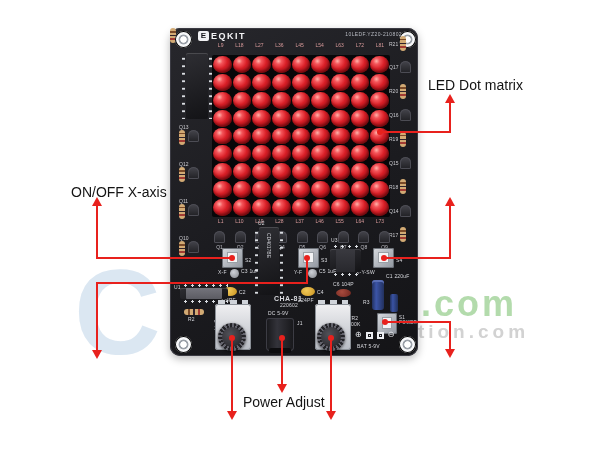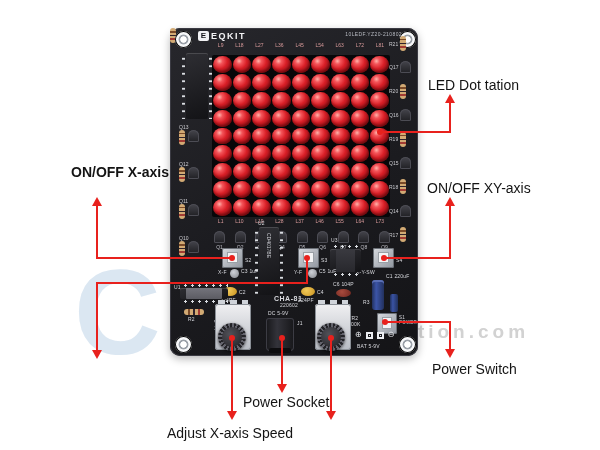--- a/index.html
+++ b/index.html
@@ -111,20 +111,21 @@
          border-top:9px solid var(--red);}
   .dot{width:6px;height:6px;border-radius:50%;background:var(--red);}
   :root{--red:#e8211d;}
 </style>
 </head>
 <body>
 
 <div class="stage">
 
   <div class="wm wm-glyph">C</div>
+  <div class="wm wm-green">.com</div>
   <div class="wm wm-gray">tation.com</div>
 
   <div class="board">
     <div class="screw" style="left:5px;top:3px;"></div>
     <div class="screw" style="left:229px;top:3px;"></div>
     <div class="screw" style="left:5px;top:308px;"></div>
     <div class="screw" style="left:229px;top:308px;"></div>
 
     <div class="logo">
       <div class="logo-ic">E</div>
@@ -459,57 +460,54 @@
 
     <div class="bat-syms" style="left:185px;top:303px;">
       <span>⊕</span>
       <span class="sq"></span>
       <span class="sq"></span>
       <span>⊖</span>
     </div>
     <div class="silk" style="left:187px;top:316px;">BAT 5-9V</div>
   </div>
 
-  <div class="lbl" style="left:428px;top:77px;">LED Dot tation</div>
+  <div class="lbl" style="left:428px;top:77px;">LED Dot matrix</div>
   <div class="ann arr-u" style="left:445px;top:94px;"></div>
   <div class="ann vl" style="left:449px;top:101px;height:32px;"></div>
   <div class="ann hl" style="left:380px;top:131px;width:70px;"></div>
   <div class="ann dot" style="left:377px;top:129px;"></div>
 
-  <div class="lbl" style="left:71px;top:164px;font-weight:bold;">ON/OFF X-axis</div>
+  <div class="lbl" style="left:71px;top:184px;">ON/OFF X-axis</div>
   <div class="ann arr-u" style="left:92px;top:197px;"></div>
   <div class="ann vl" style="left:96px;top:204px;height:55px;"></div>
   <div class="ann hl" style="left:97px;top:257px;width:135px;"></div>
   <div class="ann dot" style="left:229px;top:255px;"></div>
 
-  <div class="lbl" style="left:427px;top:180px;">ON/OFF XY-axis</div>
   <div class="ann arr-u" style="left:445px;top:197px;"></div>
   <div class="ann vl" style="left:449px;top:204px;height:55px;"></div>
   <div class="ann hl" style="left:384px;top:257px;width:67px;"></div>
   <div class="ann dot" style="left:381px;top:255px;"></div>
 
   <div class="ann dot" style="left:304px;top:255px;"></div>
   <div class="ann vl" style="left:306px;top:258px;height:26px;"></div>
   <div class="ann hl" style="left:97px;top:282px;width:210px;"></div>
   <div class="ann vl" style="left:96px;top:282px;height:69px;"></div>
   <div class="ann arr-d" style="left:92px;top:350px;"></div>
 
   <div class="ann dot" style="left:382px;top:319px;"></div>
   <div class="ann hl" style="left:385px;top:321px;width:65px;"></div>
   <div class="ann vl" style="left:449px;top:321px;height:29px;"></div>
   <div class="ann arr-d" style="left:445px;top:349px;"></div>
-  <div class="lbl" style="left:432px;top:361px;">Power Switch</div>
 
   <div class="ann dot" style="left:279px;top:335px;"></div>
   <div class="ann vl" style="left:281px;top:338px;height:47px;"></div>
   <div class="ann arr-d" style="left:277px;top:384px;"></div>
-  <div class="lbl" style="left:243px;top:394px;">Power Socket</div>
+  <div class="lbl" style="left:243px;top:394px;">Power Adjust</div>
 
   <div class="ann dot" style="left:229px;top:335px;"></div>
   <div class="ann vl" style="left:231px;top:338px;height:74px;"></div>
   <div class="ann arr-d" style="left:227px;top:411px;"></div>
-  <div class="lbl" style="left:167px;top:425px;">Adjust X-axis Speed</div>
 
   <div class="ann dot" style="left:328px;top:335px;"></div>
   <div class="ann vl" style="left:330px;top:338px;height:74px;"></div>
   <div class="ann arr-d" style="left:326px;top:411px;"></div>
 
 </div>
 
 </body></html>

